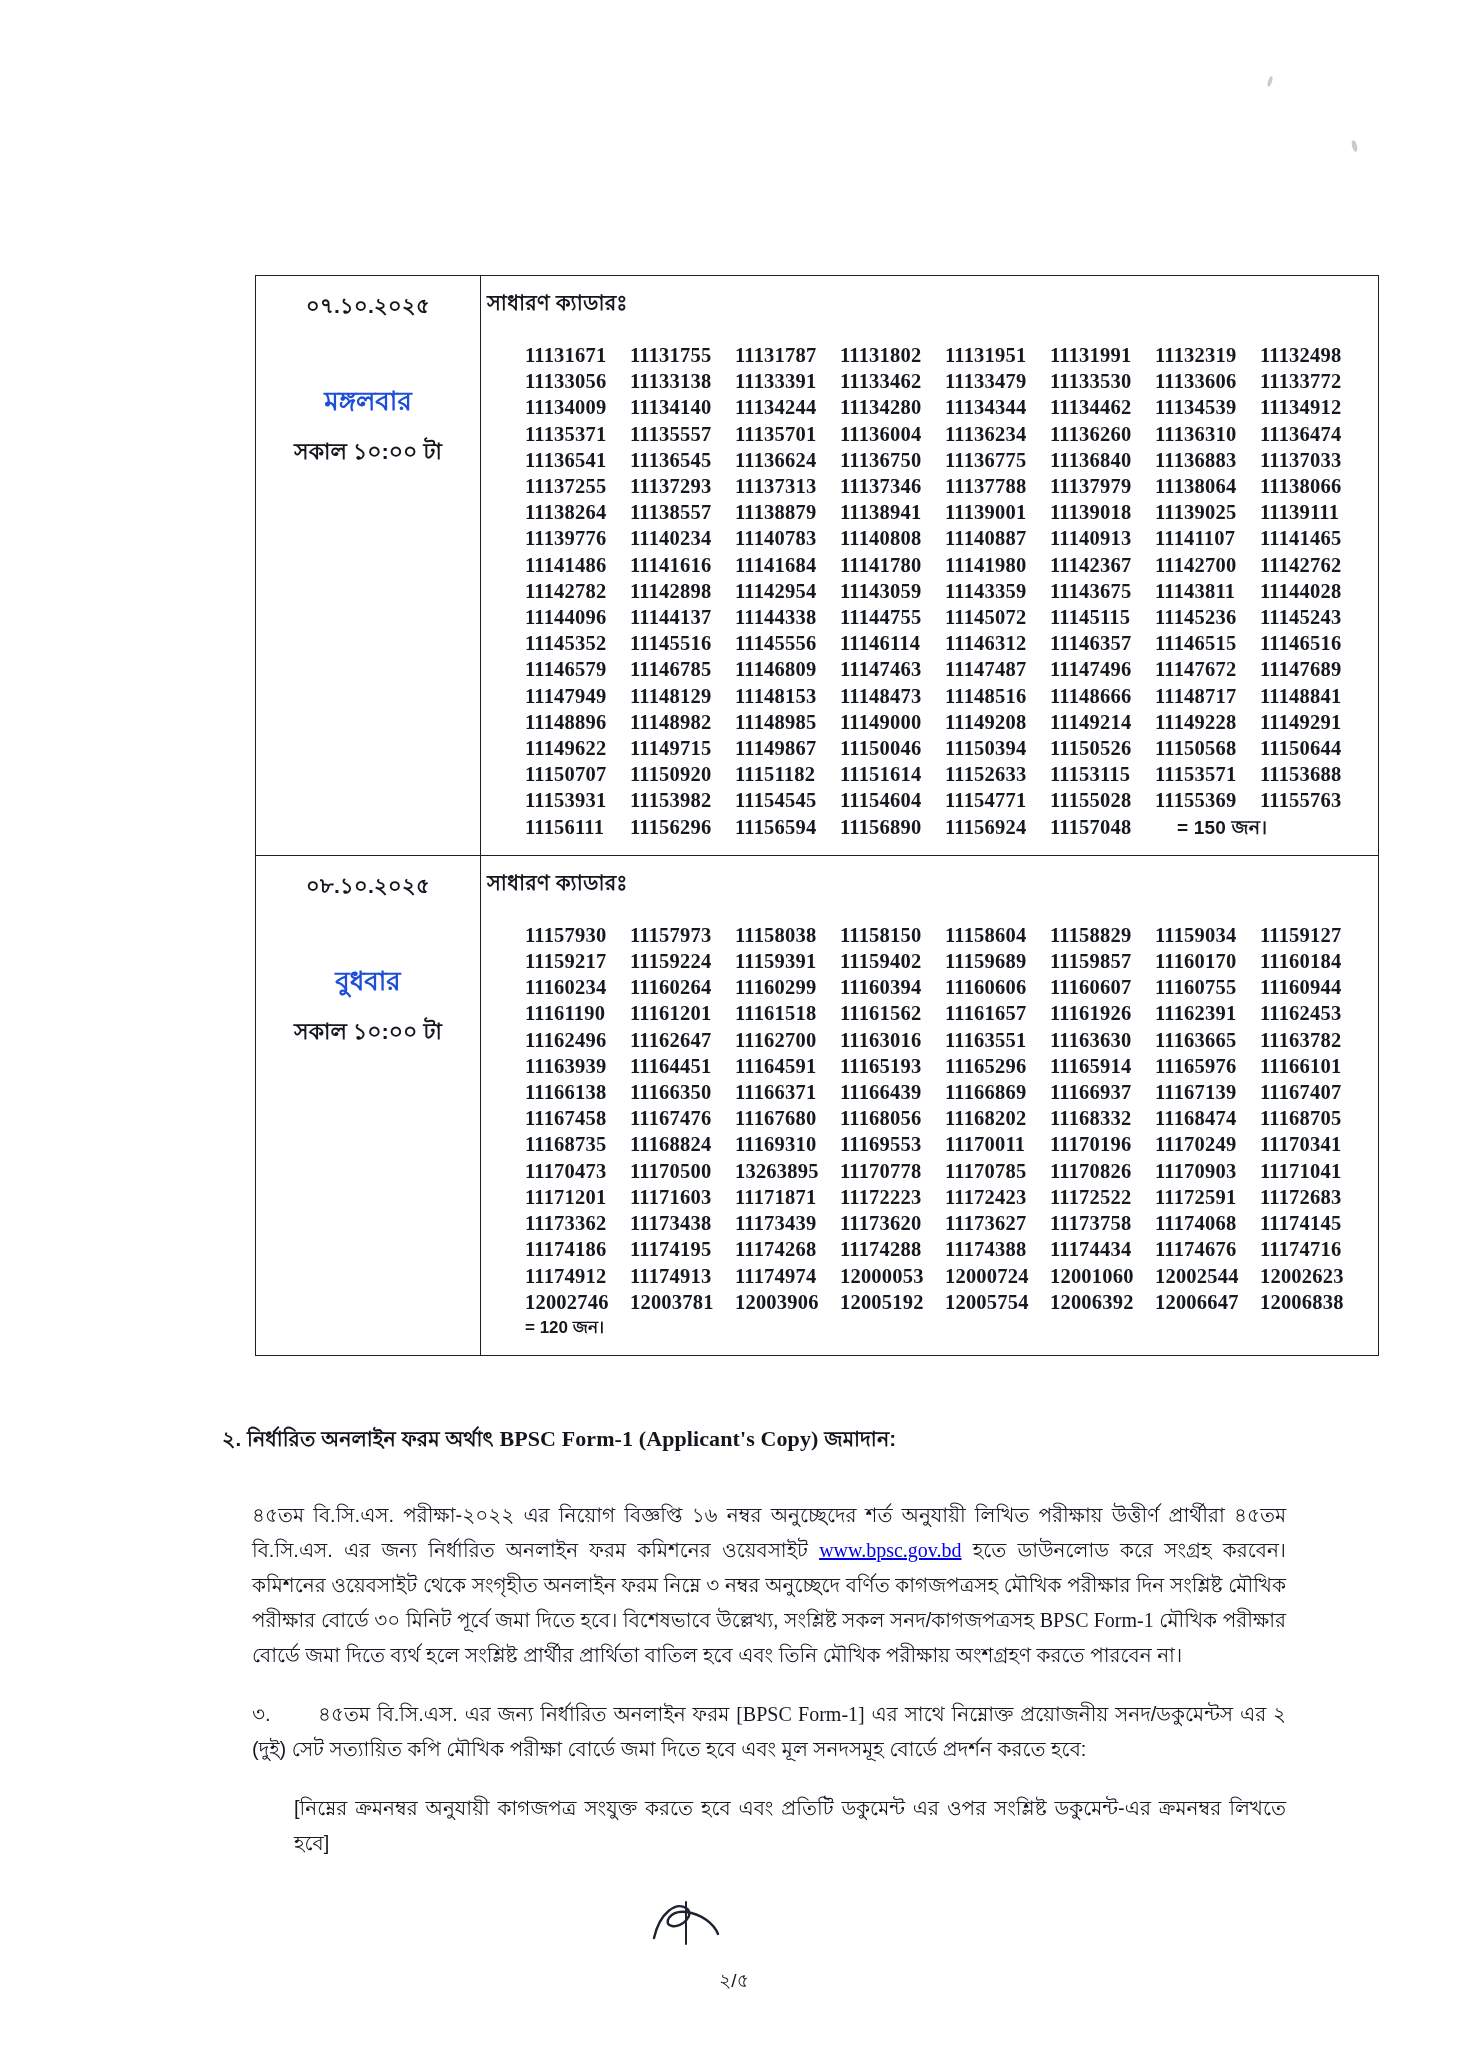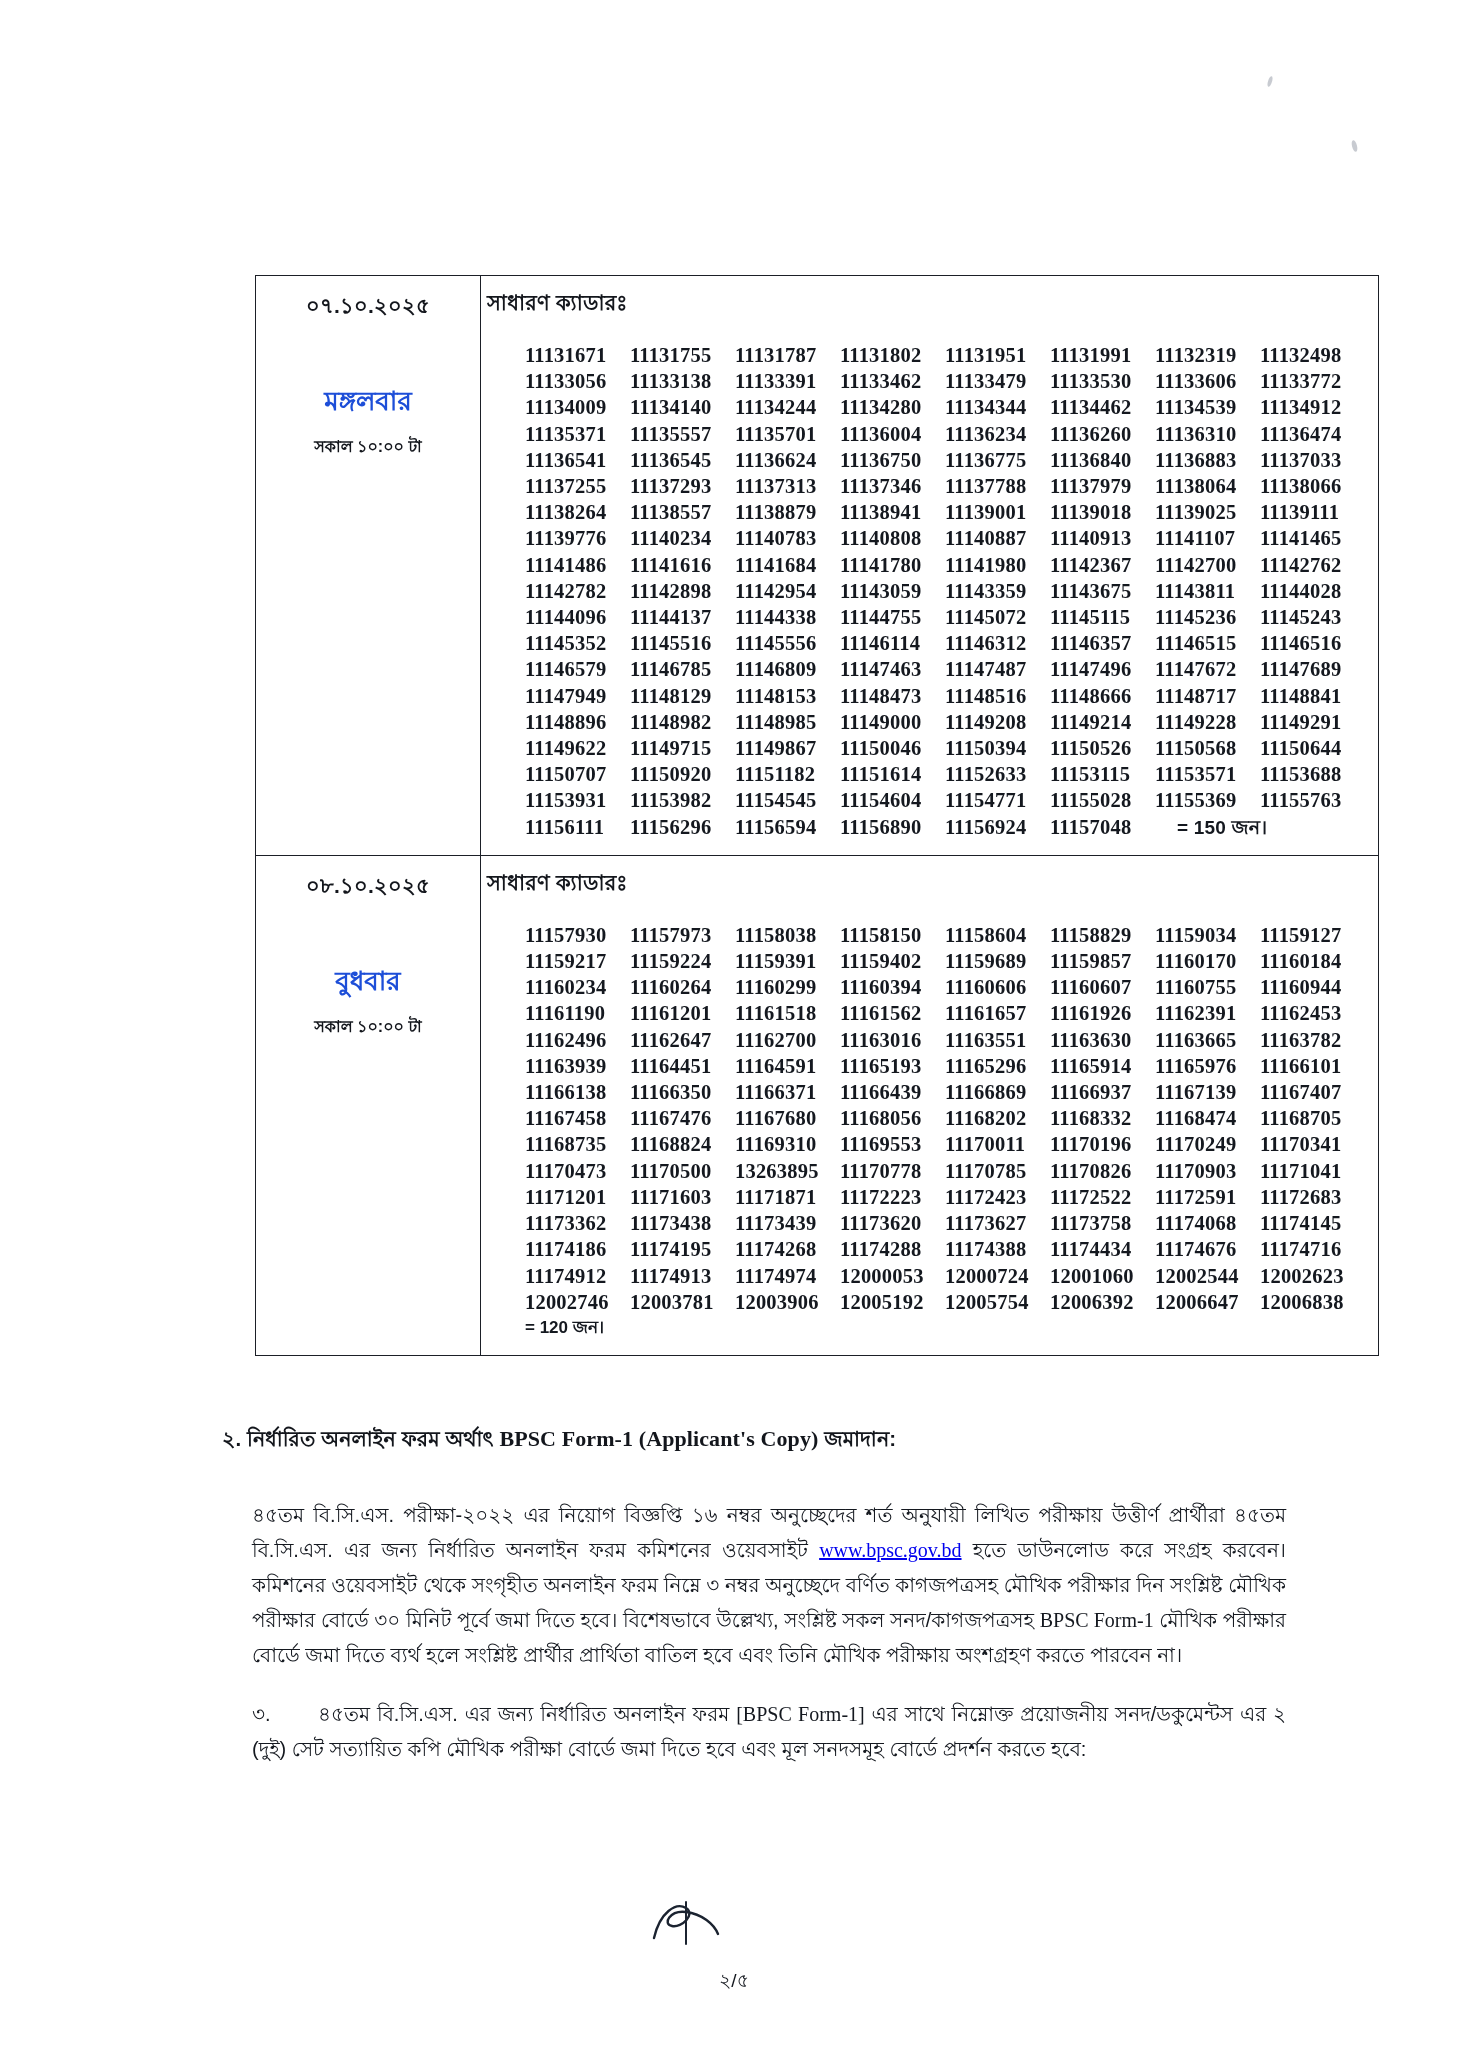--- a/index.html
+++ b/index.html
@@ -61,21 +61,21 @@
     font-size: 21px;
     letter-spacing: .3px;
     color: #13161c;
   }
   .when-day {
     font-size: 26px;
     margin-top: 56px;
     color: #1d4ed8;
   }
   .when-time {
-    font-size: 16px;
+    font-size: 22px;
     margin-top: 9px;
     color: #13161c;
   }
   .cadre-head {
     font-family: "Liberation Sans", "DejaVu Sans", sans-serif;
     font-weight: bold;
     font-size: 21px;
     padding: 11px 0 0 6px;
     color: #13161c;
     letter-spacing: .2px;
@@ -259,20 +259,21 @@
     </div>
 
     <div class="para">
       <span>৪৫তম বি.সি.এস. পরীক্ষা-২০২২ এর নিয়োগ বিজ্ঞপ্তি ১৬ নম্বর অনুচ্ছেদের শর্ত অনুযায়ী লিখিত পরীক্ষায় উত্তীর্ণ প্রার্থীরা ৪৫তম বি.সি.এস. এর জন্য নির্ধারিত অনলাইন ফরম কমিশনের ওয়েবসাইট </span><a class="url" href="#">www.bpsc.gov.bd</a><span> হতে ডাউনলোড করে সংগ্রহ করবেন। কমিশনের ওয়েবসাইট থেকে সংগৃহীত অনলাইন ফরম নিম্নে ৩ নম্বর অনুচ্ছেদে বর্ণিত কাগজপত্রসহ মৌখিক পরীক্ষার দিন সংশ্লিষ্ট মৌখিক পরীক্ষার বোর্ডে ৩০ মিনিট পূর্বে জমা দিতে হবে। বিশেষভাবে উল্লেখ্য, সংশ্লিষ্ট সকল সনদ/কাগজপত্রসহ </span><span class="latin">BPSC Form-1</span><span> মৌখিক পরীক্ষার বোর্ডে জমা দিতে ব্যর্থ হলে সংশ্লিষ্ট প্রার্থীর প্রার্থিতা বাতিল হবে এবং তিনি মৌখিক পরীক্ষায় অংশগ্রহণ করতে পারবেন না।</span>
     </div>
 
     <div class="para">
       <span class="para-num">৩.</span><span>৪৫তম বি.সি.এস. এর জন্য নির্ধারিত অনলাইন ফরম </span><span class="latin">[BPSC Form-1]</span><span> এর সাথে নিম্নোক্ত প্রয়োজনীয় সনদ/ডকুমেন্টস এর ২ (দুই) সেট সত্যায়িত কপি মৌখিক পরীক্ষা বোর্ডে জমা দিতে হবে এবং মূল সনদসমূহ বোর্ডে প্রদর্শন করতে হবে:</span>
     </div>
 
+    <div class="para para-indent">[নিম্নের ক্রমনম্বর অনুযায়ী কাগজপত্র সংযুক্ত করতে হবে এবং প্রতিটি ডকুমেন্ট এর ওপর সংশ্লিষ্ট ডকুমেন্ট-এর ক্রমনম্বর লিখতে হবে]</div>
   </div>
 
   <svg class="signature" viewBox="0 0 86 48">
     <path d="M12 40 C 18 14, 34 4, 44 10 C 54 16, 40 30, 30 28 C 20 26, 28 12, 44 14 C 60 16, 72 26, 76 36" fill="none" stroke="#1b2330" stroke-width="2.4" stroke-linecap="round"></path>
     <path d="M44 4 L 44 46" fill="none" stroke="#1b2330" stroke-width="2" stroke-linecap="round"></path>
   </svg>
 
   <div class="page-number">২/৫</div>
 
 </div>

